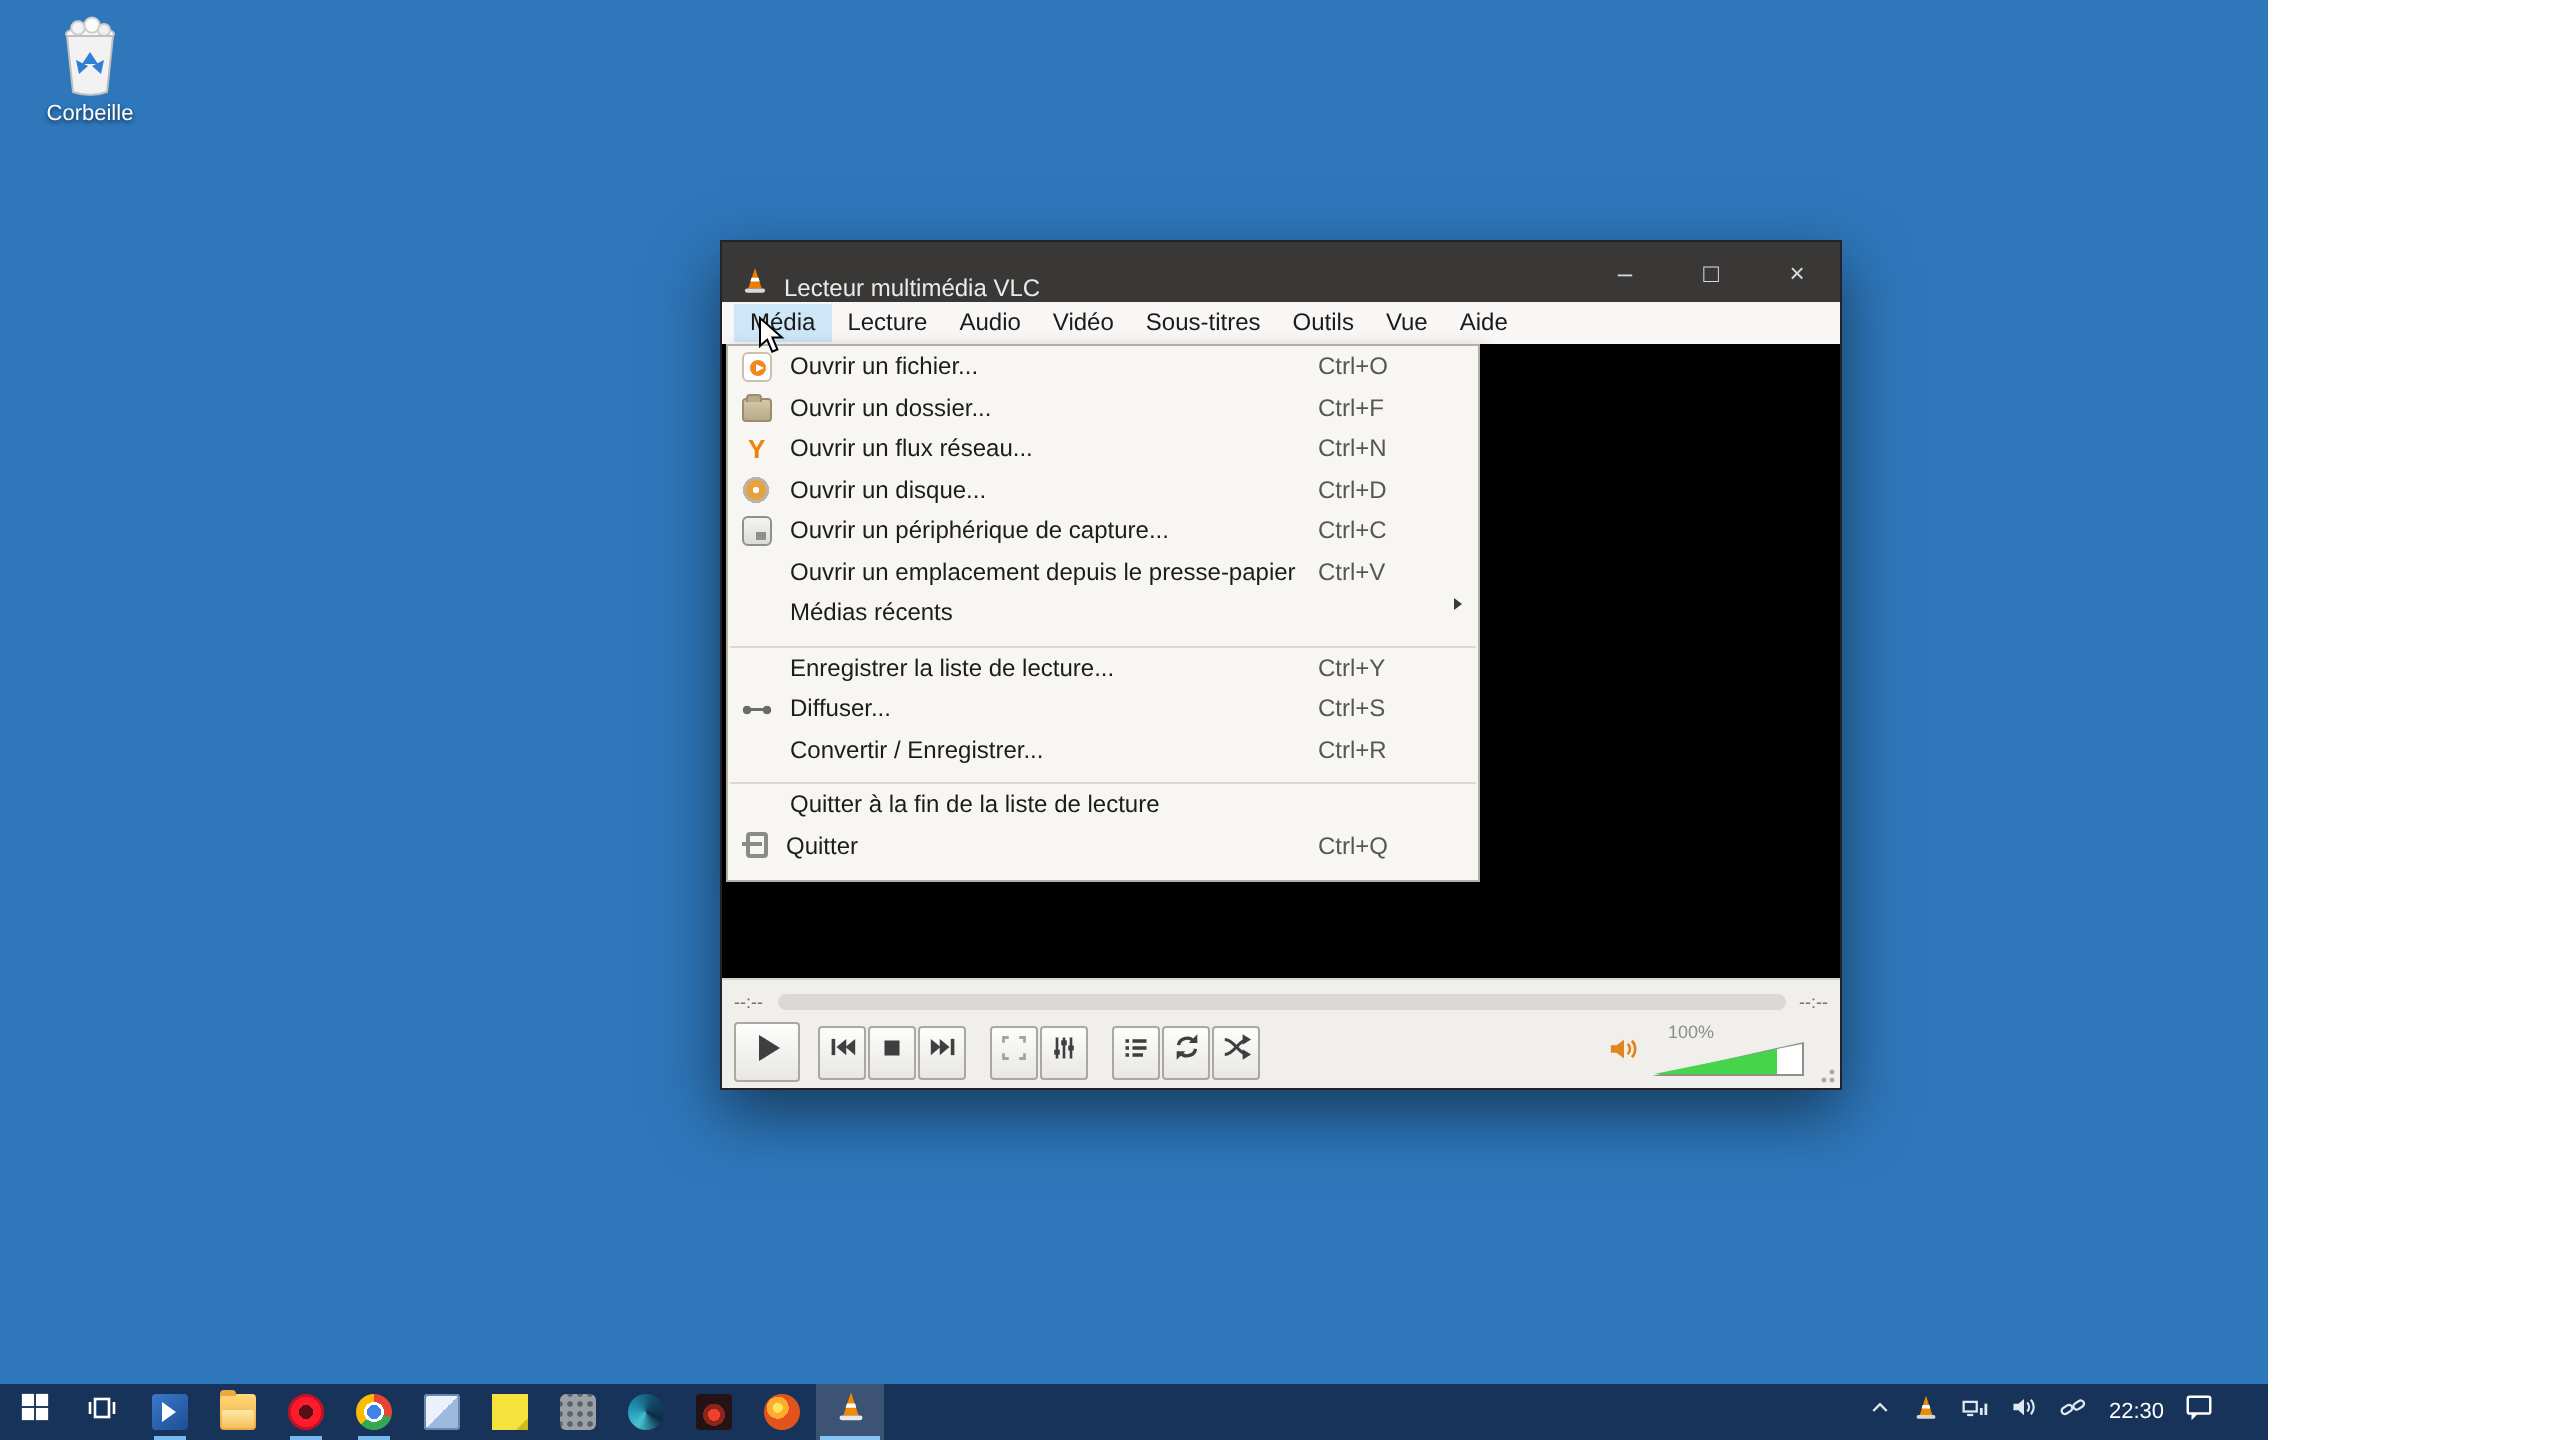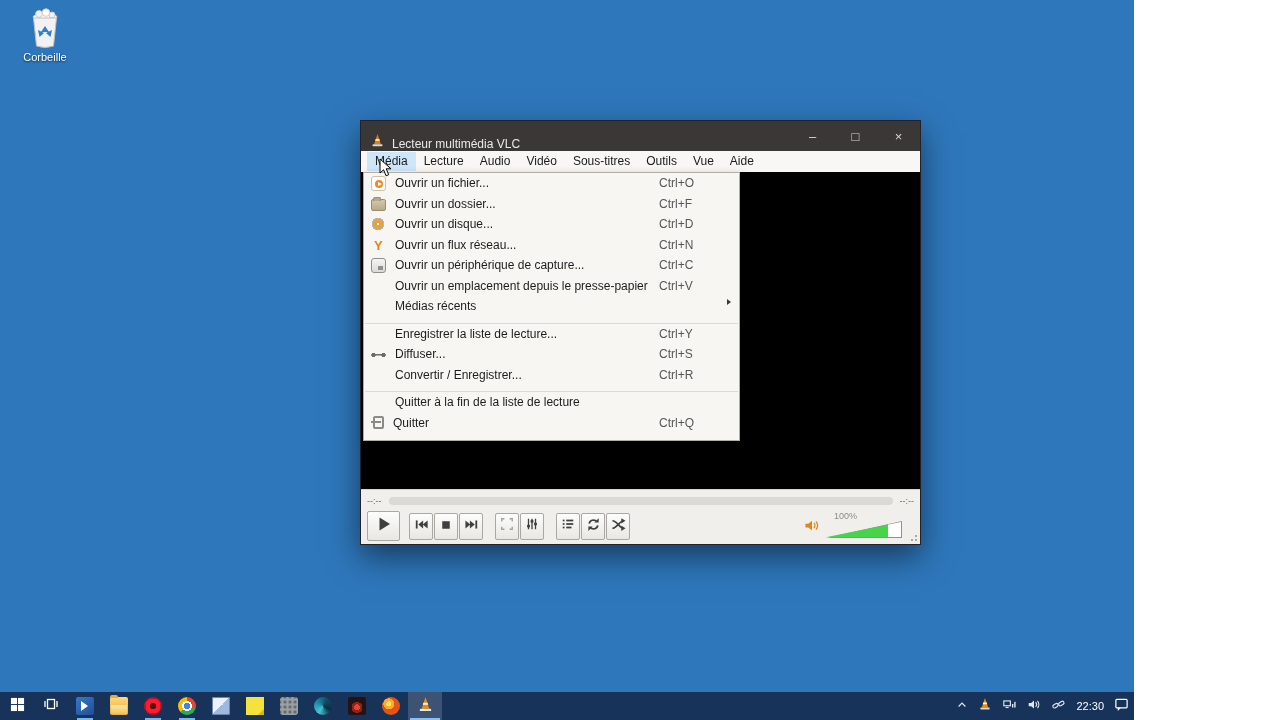--- a/index.html
+++ b/index.html
@@ -93,21 +93,21 @@
   .ai-mail { background:linear-gradient(135deg,#eaf1fa 50%,#9db9dd 50%); box-shadow:inset 0 0 0 1px #6b87ad; }
   .ai-sticky { background:#f5e23c; border-radius:0; }
   .ai-sticky::after { content:""; position:absolute; right:0; bottom:0; border-left:6px solid transparent; border-bottom:6px solid #cdbb22; }
   .ai-grid { background:#9aa0a5; border-radius:3px;
       background-image:radial-gradient(circle,#5d6267 1.2px,transparent 1.6px); background-size:5px 5px; background-position:2.5px 2.5px; }
   .ai-edge { border-radius:50%; background:conic-gradient(from 210deg,#46c3d2,#1f8bac,#134b67,#0b2e44,#46c3d2); }
   .ai-media { background:#241315; }
   .ai-media::after { content:""; position:absolute; inset:2px;
       background:radial-gradient(circle at 50% 60%,#ef4130 0 3px,#8d241a 3px 5.5px,transparent 5.5px); }
   .ai-fx { border-radius:50%; background:radial-gradient(circle at 38% 38%,#ffe55e 0 2.5px,#ffab2e 2.5px 5.5px,#e2541b 5.5px 9px); }
-  .tray { margin-left:auto; display:flex; align-items:center; gap:10px; padding-right:5px; color:#e8eef5; }
+  .tray { margin-left:auto; display:flex; align-items:center; gap:10px; padding-right:27px; color:#e8eef5; }
   .clock { font-size:11px; color:#fff; }
 
   
   .cursor { position:absolute; left:379px; top:158px; z-index:50; pointer-events:none; }
 </style>
 </head>
 <body>
 
 <div id="desktop">
 
@@ -171,28 +171,28 @@
         <span class="mi i-file"></span>
         <span>Ouvrir un fichier...</span>
         <span class="sc">Ctrl+O</span>
       </div>
       <div class="mrow">
         <span class="mi i-folder"></span>
         <span>Ouvrir un dossier...</span>
         <span class="sc">Ctrl+F</span>
       </div>
       <div class="mrow">
+        <span class="mi i-net"></span>
+        <span>Ouvrir un flux réseau...</span>
+        <span class="sc">Ctrl+N</span>
+      </div>
+      <div class="mrow">
         <span class="mi i-disc"></span>
         <span>Ouvrir un disque...</span>
         <span class="sc">Ctrl+D</span>
-      </div>
-      <div class="mrow">
-        <span class="mi i-net"></span>
-        <span>Ouvrir un flux réseau...</span>
-        <span class="sc">Ctrl+N</span>
       </div>
       <div class="mrow">
         <span class="mi i-capture"></span>
         <span>Ouvrir un périphérique de capture...</span>
         <span class="sc">Ctrl+C</span>
       </div>
       <div class="mrow">
         <span class="mi none"></span>
         <span>Ouvrir un emplacement depuis le presse-papier</span>
         <span class="sc">Ctrl+V</span>

